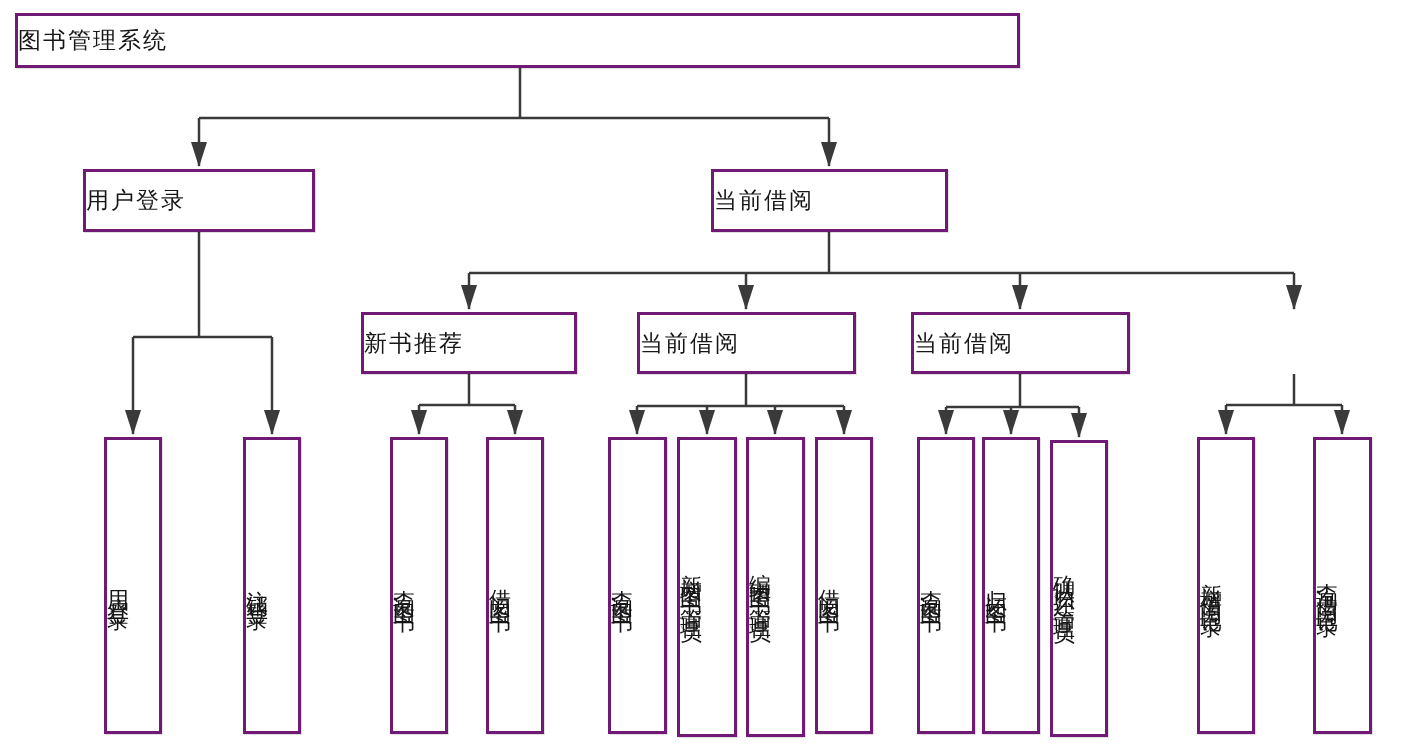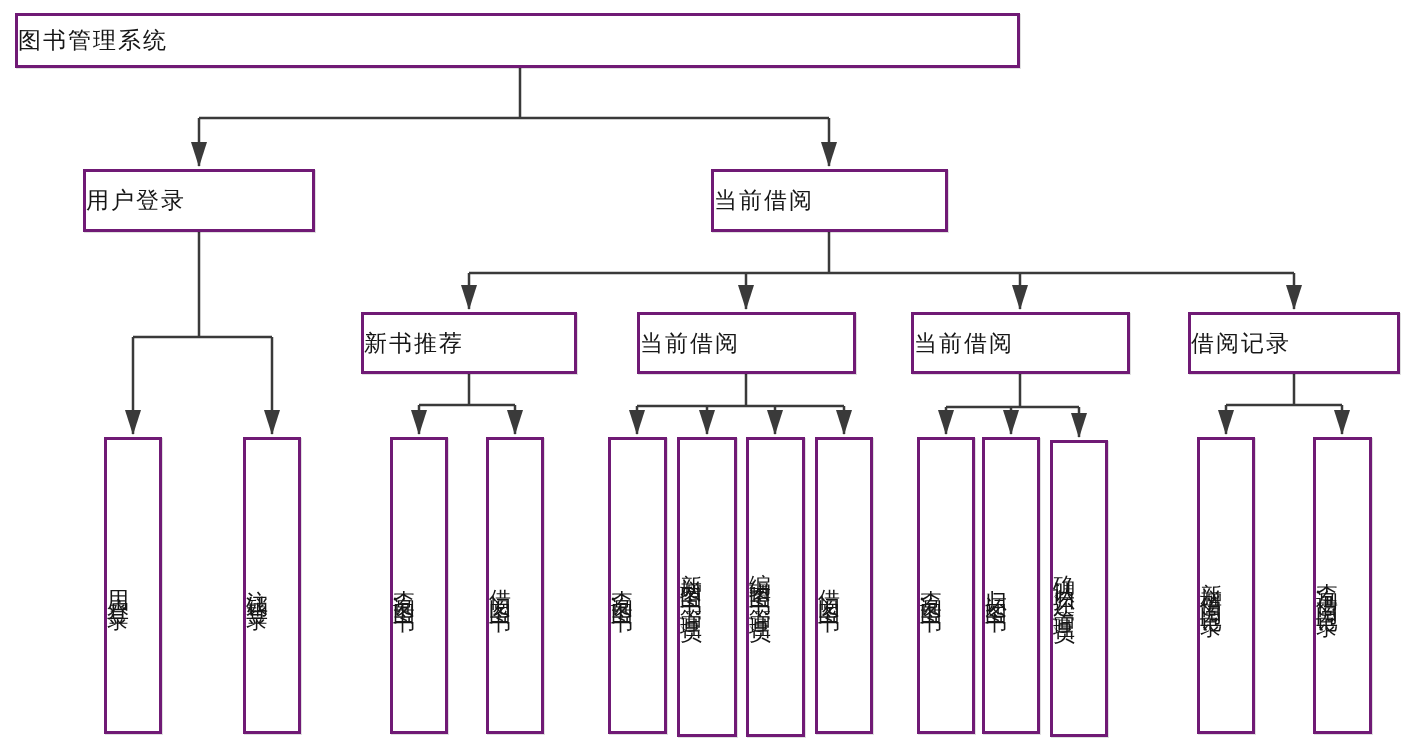--- a/index.html
+++ b/index.html
@@ -105,23 +105,20 @@
 
   <div class="box h" style="left:361px;top:312px;width:216px;height:62px">
     <span>新书推荐</span>
   </div>
   <div class="box h" style="left:637px;top:312px;width:219px;height:62px">
     <span>当前借阅</span>
   </div>
   <div class="box h" style="left:911px;top:312px;width:219px;height:62px">
     <span>当前借阅</span>
   </div>
-  <div class="box h" style="left:1188px;top:312px;width:212px;height:62px">
-    <span>借阅记录</span>
-  </div>
 
   <div class="box v" style="left:104px;top:437px;width:58px;height:297px">
     <span>用户登录</span>
   </div>
   <div class="box v" style="left:243px;top:437px;width:58px;height:297px">
     <span>注销登录</span>
   </div>
 
   <div class="box v" style="left:390px;top:437px;width:58px;height:297px">
     <span>查询图书</span>

